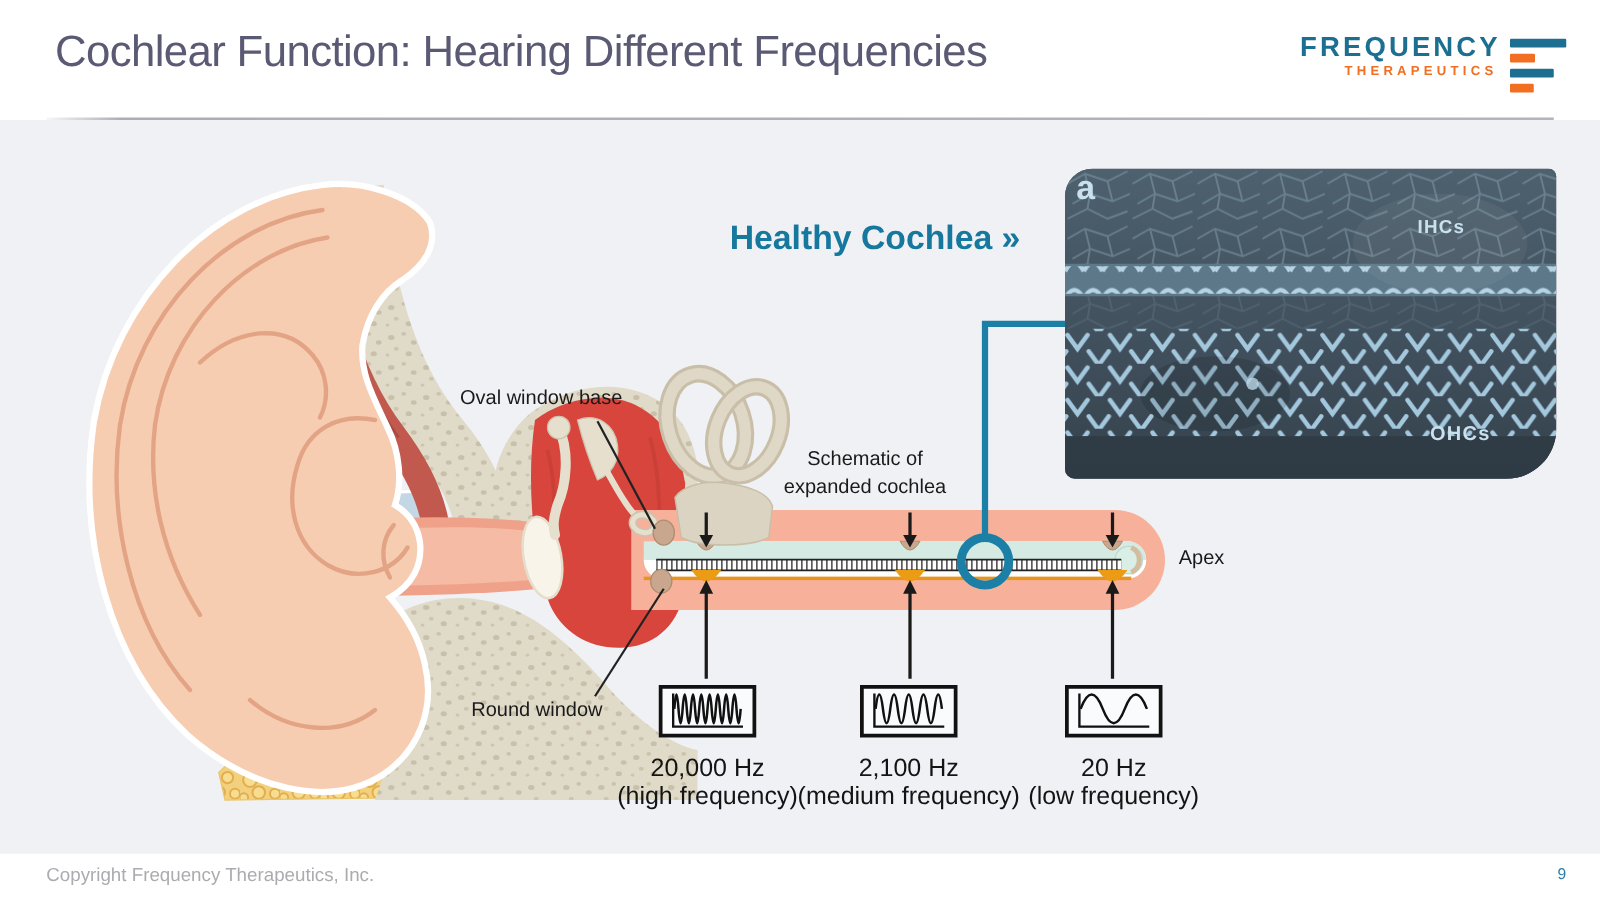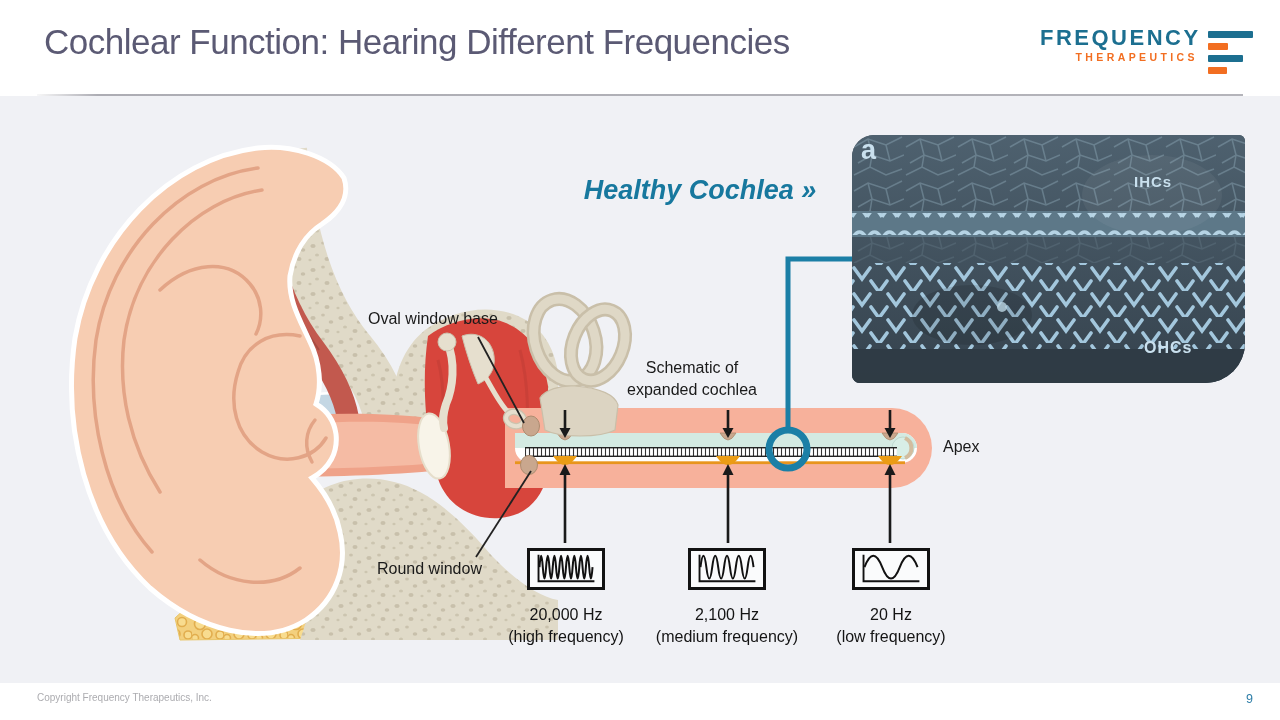--- a/index.html
+++ b/index.html
@@ -16,43 +16,43 @@
   .logo-line1{font-size:22px;font-weight:bold;letter-spacing:2.5px;color:#1C6F90;line-height:24px;}
   .logo-line2{font-size:10.5px;font-weight:bold;letter-spacing:3.4px;color:#F26E21;line-height:13px;margin-top:1px;}
   .logo-bars{display:flex;flex-direction:column;gap:5px;margin-left:10px;margin-top:5px;}
   .bar{height:7px;border-radius:1px;}
   .bar.t1{width:45px;background:#1C6F90;}
   .bar.o1{width:20px;background:#F26E21;}
   .bar.t2{width:35px;background:#1C6F90;}
   .bar.o2{width:19px;background:#F26E21;}
   
   .footer{position:absolute;left:0;top:683px;width:1280px;height:37px;background:#FFFFFF;z-index:40;}
-  .copyright{position:absolute;left:37px;top:9px;font-size:10px;color:#ACACB0;}
+  .copyright{position:absolute;left:37px;top:9px;font-size:15px;color:#ACACB0;}
   .pagenum{position:absolute;left:1203px;top:9px;width:50px;text-align:right;font-size:12.5px;color:#2E7EA8;}
   
   .lbl{position:absolute;color:#1A1A1A;font-size:16px;white-space:nowrap;z-index:30;}
   .healthy{left:560px;top:175px;width:280px;text-align:center;font-size:27px;font-weight:bold;
-           color:#17789E;cursor:pointer;font-style:italic;}
+           color:#17789E;cursor:pointer;}
   .ovalwin{left:368px;top:310px;}
   .schematic{left:601px;top:357px;width:182px;text-align:center;white-space:normal;line-height:22px;}
   .apex{left:943px;top:438px;}
   .roundwin{left:377px;top:560px;}
   
   .micro{position:absolute;left:852px;top:135px;width:393px;height:248px;z-index:20;
          border-radius:22px 6px 40px 8px;overflow:hidden;background:#3D4C58;}
   .micro .mlabel{position:absolute;color:#C9E0EE;font-weight:bold;letter-spacing:1px;z-index:5;}
   .m-a{left:9px;top:0px;font-size:27px;color:#7FB3D6;}
   .m-ihc{left:282px;top:38px;font-size:15px;}
   .m-ohc{left:292px;top:204px;font-size:16px;}
   
   .wavebox{position:absolute;width:72px;height:36px;border:3.5px solid #121212;background:#FAFBFC;z-index:25;}
   .wb0{left:527px;top:548px;}
   .wb1{left:688px;top:548px;}
   .wb2{left:852px;top:548px;}
-  .freqlabel{position:absolute;top:604px;width:180px;text-align:center;font-size:16px;color:#141414;
+  .freqlabel{position:absolute;top:604px;width:180px;text-align:center;font-size:20px;color:#141414;
              line-height:22px;z-index:25;}
   .fl0{left:476px;} .fl1{left:637px;} .fl2{left:801px;}
   .mainsvg{position:absolute;left:0;top:0;z-index:10;}
 </style>
 </head>
 <body>
 
 <div class="slide">
 
   <svg class="mainsvg" width="1280" height="720" viewBox="0 0 1280 720">

